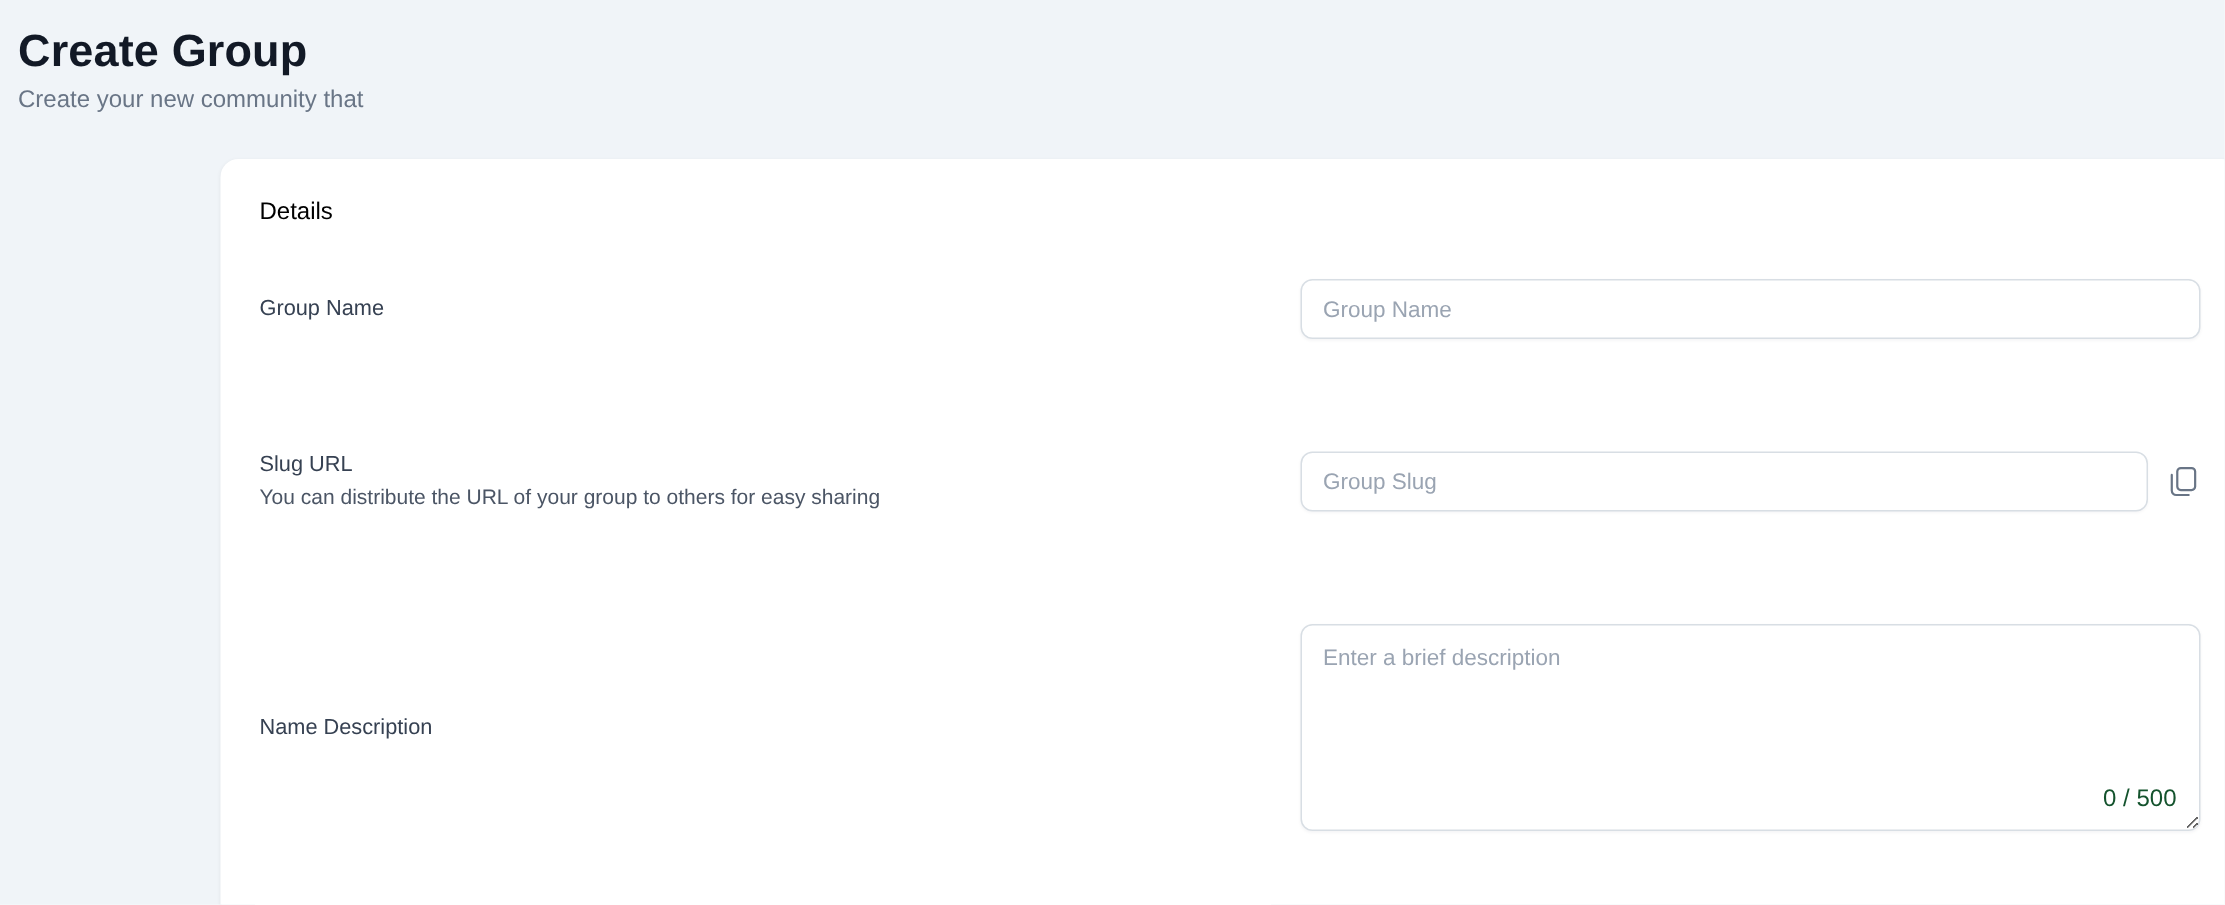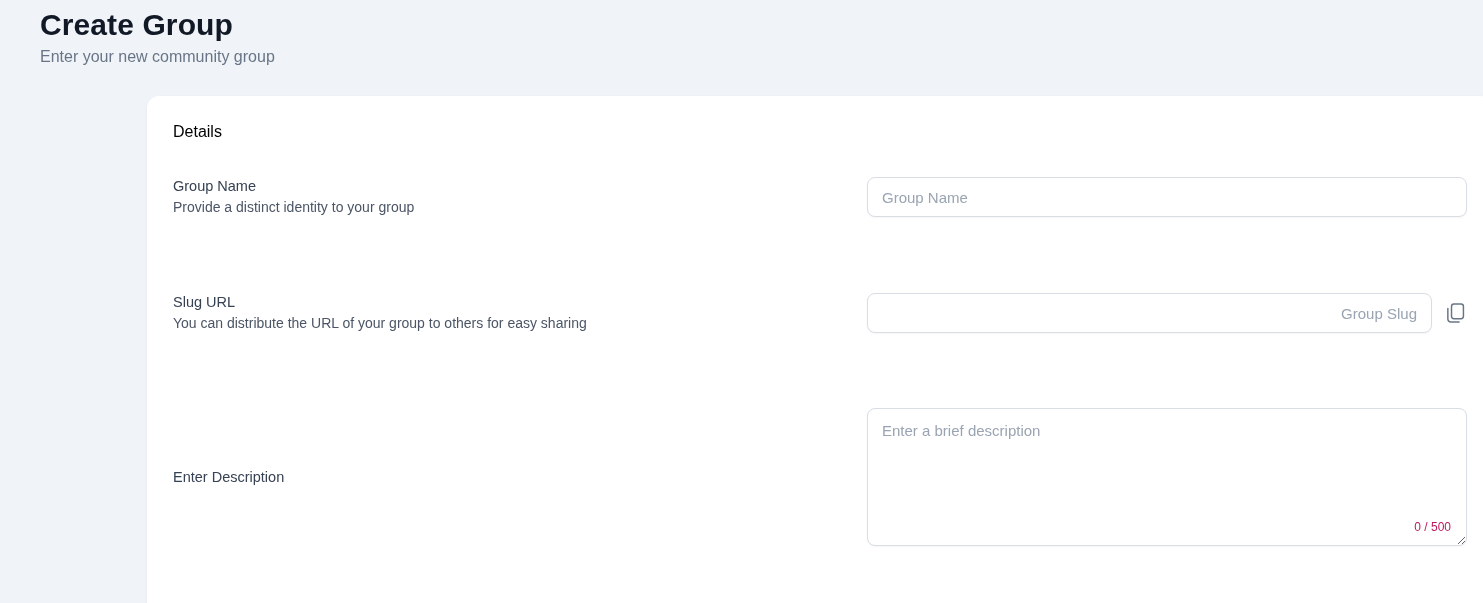--- a/index.html
+++ b/index.html
@@ -7,22 +7,21 @@
     width: 1483px;
     height: 603px;
     overflow: hidden;
     background: #f0f4f8;
     font-family: "Liberation Sans", sans-serif;
     -webkit-font-smoothing: antialiased;
   }
 
   
   .page-header {
-    padding: 6px 12px 0 12px;
-    margin-left: 28px;
+    padding: 16px 12px 0 12px;
   }
   .page-title {
     font-size: 30px;
     line-height: 38px;
     font-weight: 600;
     color: #121926;
     letter-spacing: 0.1px;
   }
   .page-subtitle {
     font-size: 16px;
@@ -91,21 +90,21 @@
     box-shadow: 0 1px 2px rgba(16, 24, 40, 0.04);
     outline: none;
   }
   .text-input::placeholder { color: #9aa4b2; opacity: 1; }
 
   .slug-wrap {
     display: flex;
     align-items: center;
     gap: 11px;
   }
-  .slug-wrap .text-input { flex: 1 1 auto; min-width: 0; text-align: right; }
+  .slug-wrap .text-input { flex: 1 1 auto; min-width: 0; }
 
   .copy-button {
     flex: 0 0 auto;
     width: 24px;
     height: 24px;
     border: none;
     background: transparent;
     padding: 0;
     cursor: pointer;
     display: flex;
@@ -130,40 +129,39 @@
     box-shadow: 0 1px 2px rgba(16, 24, 40, 0.04);
     outline: none;
     resize: both;
     display: block;
   }
   .textarea-input::placeholder { color: #9aa4b2; opacity: 1; }
   .char-counter {
     position: absolute;
     right: 16px;
     bottom: 12px;
-    font-size: 12px;
-    color: #be185d;
+    font-size: 16px;
+    color: #14532d;
     pointer-events: none;
   }
 </style>
 </head>
 <body>
 
 <header class="page-header">
   <h1 class="page-title">Create Group</h1>
-  <div class="page-subtitle">Enter your new community group</div>
+  <div class="page-subtitle">Create your new community that</div>
 </header>
 
 <section class="card">
   <h2 class="card-heading">Details</h2>
 
   <div class="form-row">
     <div class="label-col">
       <div class="field-label">Group Name</div>
-      <div class="field-desc">Provide a distinct identity to your group</div>
     </div>
     <div class="field-col">
       <input class="text-input" type="text" placeholder="Group Name" style="">
     </div>
   </div>
 
   <div class="form-row">
     <div class="label-col">
       <div class="field-label">Slug URL</div>
       <div class="field-desc">You can distribute the URL of your group to others for easy sharing</div>
@@ -178,21 +176,21 @@
               <path d="M16.5 21.8 H7.4 a3.2 3.2 0 0 1 -3.2 -3.2 V7.2"></path>
             </svg>
           </span>
         </button>
       </div>
     </div>
   </div>
 
   <div class="form-row">
     <div class="label-col">
-      <div class="field-label">Enter Description</div>
+      <div class="field-label">Name Description</div>
     </div>
     <div class="field-col">
       <div class="textarea-wrap">
         <textarea class="textarea-input" placeholder="Enter a brief description" style=""></textarea>
         <span class="char-counter">0 / 500</span>
       </div>
     </div>
   </div>
 </section>
 

